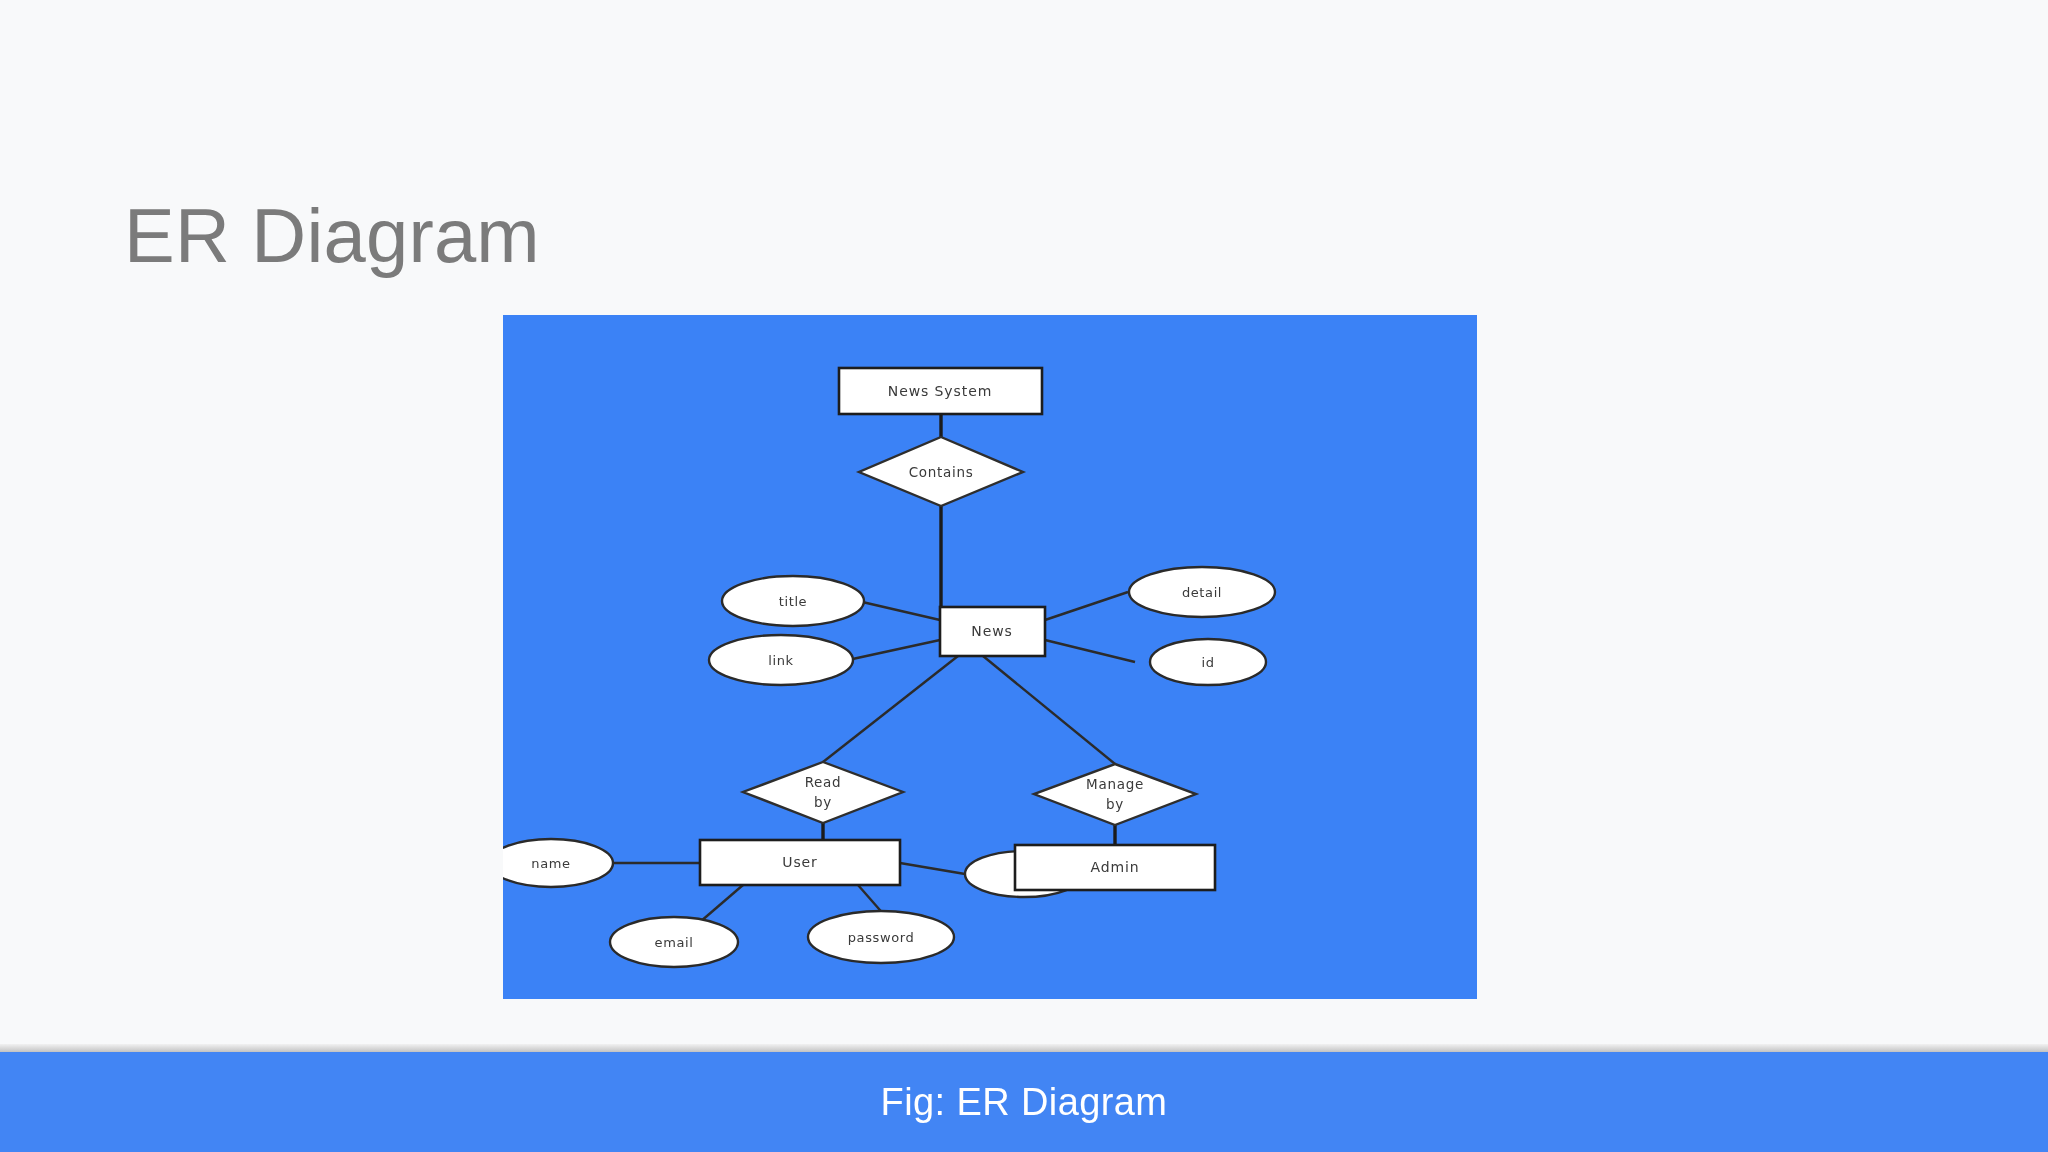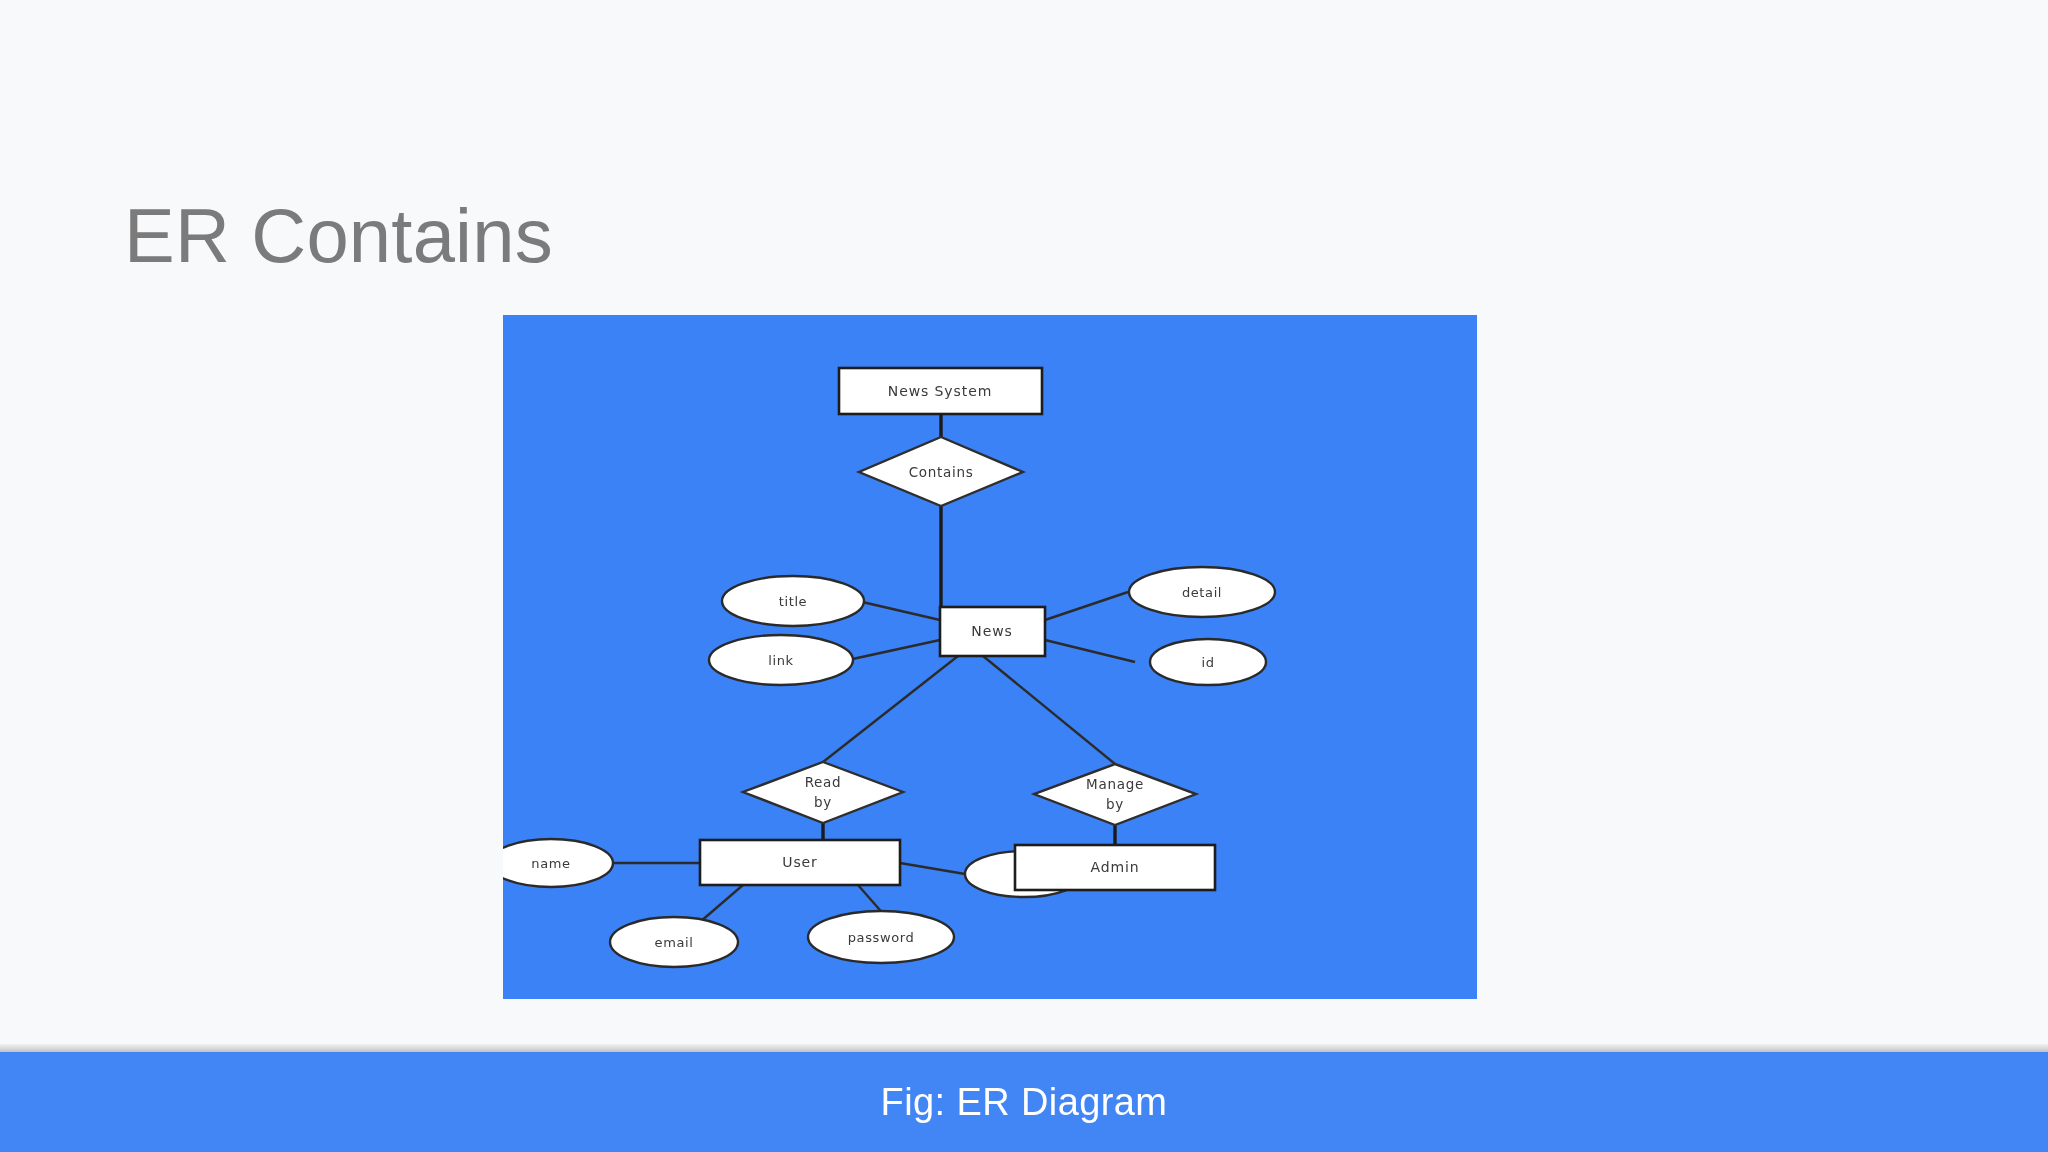--- a/index.html
+++ b/index.html
@@ -110,21 +110,21 @@
     font-weight: 400;
     letter-spacing: 0.4px;
     white-space: nowrap;
   }
 </style>
 </head>
 <body>
 
 <div class="slide">
 
-  <div class="slide-title">ER Contains</div>
+  <div class="slide-title">ER Diagram</div>
 
   <div class="diagram-panel">
     <svg viewBox="0 0 974 684" xmlns="http://www.w3.org/2000/svg">
 
       <g>
 
         <line class="er-line-thick" x1="438" y1="99" x2="438" y2="122"></line>
 
         <line class="er-line-thick" x1="438" y1="191" x2="438" y2="292"></line>
 

